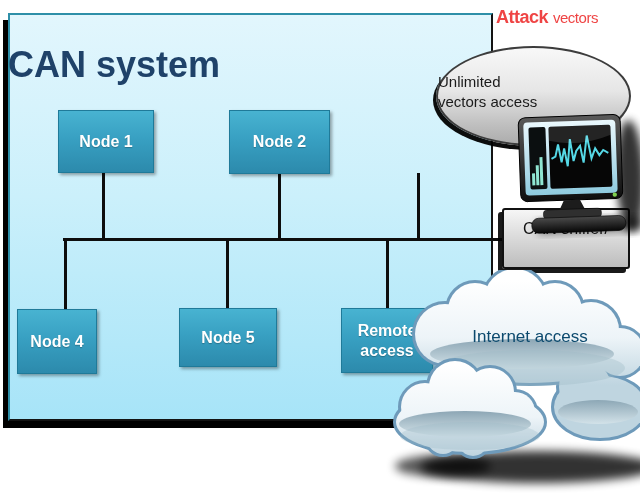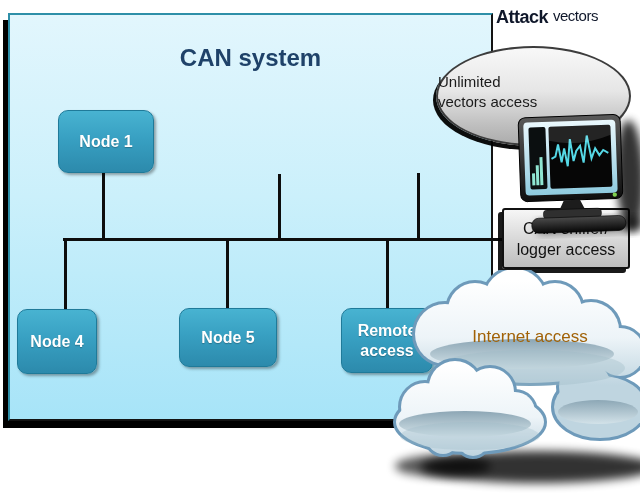--- a/index.html
+++ b/index.html
@@ -9,39 +9,39 @@
   }
   
   .can-box{
     position:absolute;left:8px;top:13px;width:485px;height:408px;box-sizing:border-box;
     border:2px solid;border-color:#2E8FA8 #131313 #131313 #2E8FA8;
     background:linear-gradient(180deg,#E2F6FD 0%,#CBF0FB 45%,#A7E4F8 100%);
     box-shadow:-5px 7px 0 #000;
     z-index:1;
   }
   .can-title{
-    position:absolute;left:8px;top:44px;width:485px;text-align:center;
-    font-size:24px;font-weight:bold;color:#1F4269;letter-spacing:0px;z-index:3;
+    position:absolute;left:8px;top:44px;width:485px;
+    font-size:36px;font-weight:bold;color:#1F4269;letter-spacing:0px;z-index:3;
   }
   
   .node{
     position:absolute;box-sizing:border-box;z-index:3;
     background:linear-gradient(180deg,#48B3D1 0%,#38A0C2 45%,#2C8AAC 100%);
-    border:1px solid #1F7A99;border-radius:10px;
+    border:1px solid #1F7A99;border-radius:0;
     box-shadow:2px 2px 3px rgba(0,0,0,0.35);
     display:flex;align-items:center;justify-content:center;text-align:center;
     color:#fff;font-size:16px;font-weight:bold;line-height:20px;
     text-shadow:0 1px 1px rgba(0,0,0,0.25);
   }
   
   .line{position:absolute;background:#0d0d0d;z-index:2;}
   
   .attack-heading{
-    position:absolute;left:496px;top:7px;z-index:3;color:#0f172a;white-space:nowrap;
-    display:inline-flex;align-items:flex-start;gap:5px;
+    position:absolute;left:496px;top:7px;z-index:3;color:#ef4444;white-space:nowrap;
+    display:inline-flex;align-items:center;gap:5px;
   }
   .attack-heading .w1{font-size:18px;font-weight:900;letter-spacing:-0.5px;}
   .attack-heading .w2{font-size:15px;font-weight:400;letter-spacing:-0.5px;}
   
   .callout-ellipse{
     position:absolute;left:436px;top:46px;width:195px;height:100px;box-sizing:border-box;
     border:2px solid #3c3c3c;border-radius:50%;
     background:linear-gradient(180deg,#F8F8F8 0%,#E6E6E6 45%,#BFBFBF 80%,#ACACAC 100%);
     box-shadow:-3px 4px 0 rgba(0,0,0,0.95);
     z-index:4;text-align:left;color:#1a1a1a;font-size:15px;line-height:20px;
@@ -55,21 +55,21 @@
     box-shadow:-4px 4px 0 rgba(0,0,0,0.9);
     z-index:5;text-align:center;color:#121212;font-size:16px;line-height:21px;
     padding-top:8px;
   }
   
   .monitor{position:absolute;left:506px;top:106px;width:136px;height:134px;z-index:6;transform:rotate(-2deg);}
   
   .clouds{position:absolute;left:348px;top:270px;width:300px;height:224px;z-index:7;}
   .internet-label{
     position:absolute;left:449px;top:327px;width:162px;text-align:center;
-    font-size:17px;color:#a16207;z-index:8;
+    font-size:17px;color:#0c4a6e;z-index:8;
   }
 </style>
 </head>
 <body>
 
 <div class="stage">
 
   <div class="can-box"></div>
   <div class="can-title">CAN system</div>
 
@@ -77,20 +77,23 @@
   <div class="line" style="left:278px;top:174px;width:3px;height:65px;"></div>
   <div class="line" style="left:417px;top:173px;width:3px;height:66px;"></div>
   <div class="line" style="left:63px;top:238px;width:442px;height:3px;"></div>
   <div class="line" style="left:64px;top:240px;width:3px;height:69px;"></div>
   <div class="line" style="left:226px;top:240px;width:3px;height:68px;"></div>
   <div class="line" style="left:386px;top:240px;width:3px;height:68px;"></div>
 
   <div class="node" style="left:58px;top:110px;width:96px;height:63px;">
     <span>Node 1</span>
   </div>
+  <div class="node" style="left:229px;top:110px;width:101px;height:64px;">
+    <span>Node 2</span>
+  </div>
   <div class="node" style="left:17px;top:309px;width:80px;height:65px;">
     <span>Node 4</span>
   </div>
   <div class="node" style="left:179px;top:308px;width:98px;height:59px;">
     <span>Node 5</span>
   </div>
   <div class="node" style="left:341px;top:308px;width:92px;height:65px;padding:0 16px;">
     <span>Remote access</span>
   </div>
 
@@ -99,21 +102,20 @@
     <span class="w2">vectors</span>
   </div>
 
   <div class="callout-ellipse">
     <div>Unlimited</div>
     <div>vectors access</div>
   </div>
 
   <div class="sniffer-box">
     <div>CAN sniffer/</div>
-    <div>logger access</div>
   </div>
 
   <svg class="monitor" viewBox="0 0 136 134">
     <defs>
       <linearGradient id="mFrame" x1="0" y1="0" x2="0" y2="1">
         <stop offset="0" stop-color="#5a5a5a"></stop>
           <stop offset="1" stop-color="#0e0e0e"></stop>
       </linearGradient>
       <linearGradient id="mBezel" x1="0" y1="0" x2="0" y2="1">
         <stop offset="0" stop-color="#EAF8FD"></stop>

